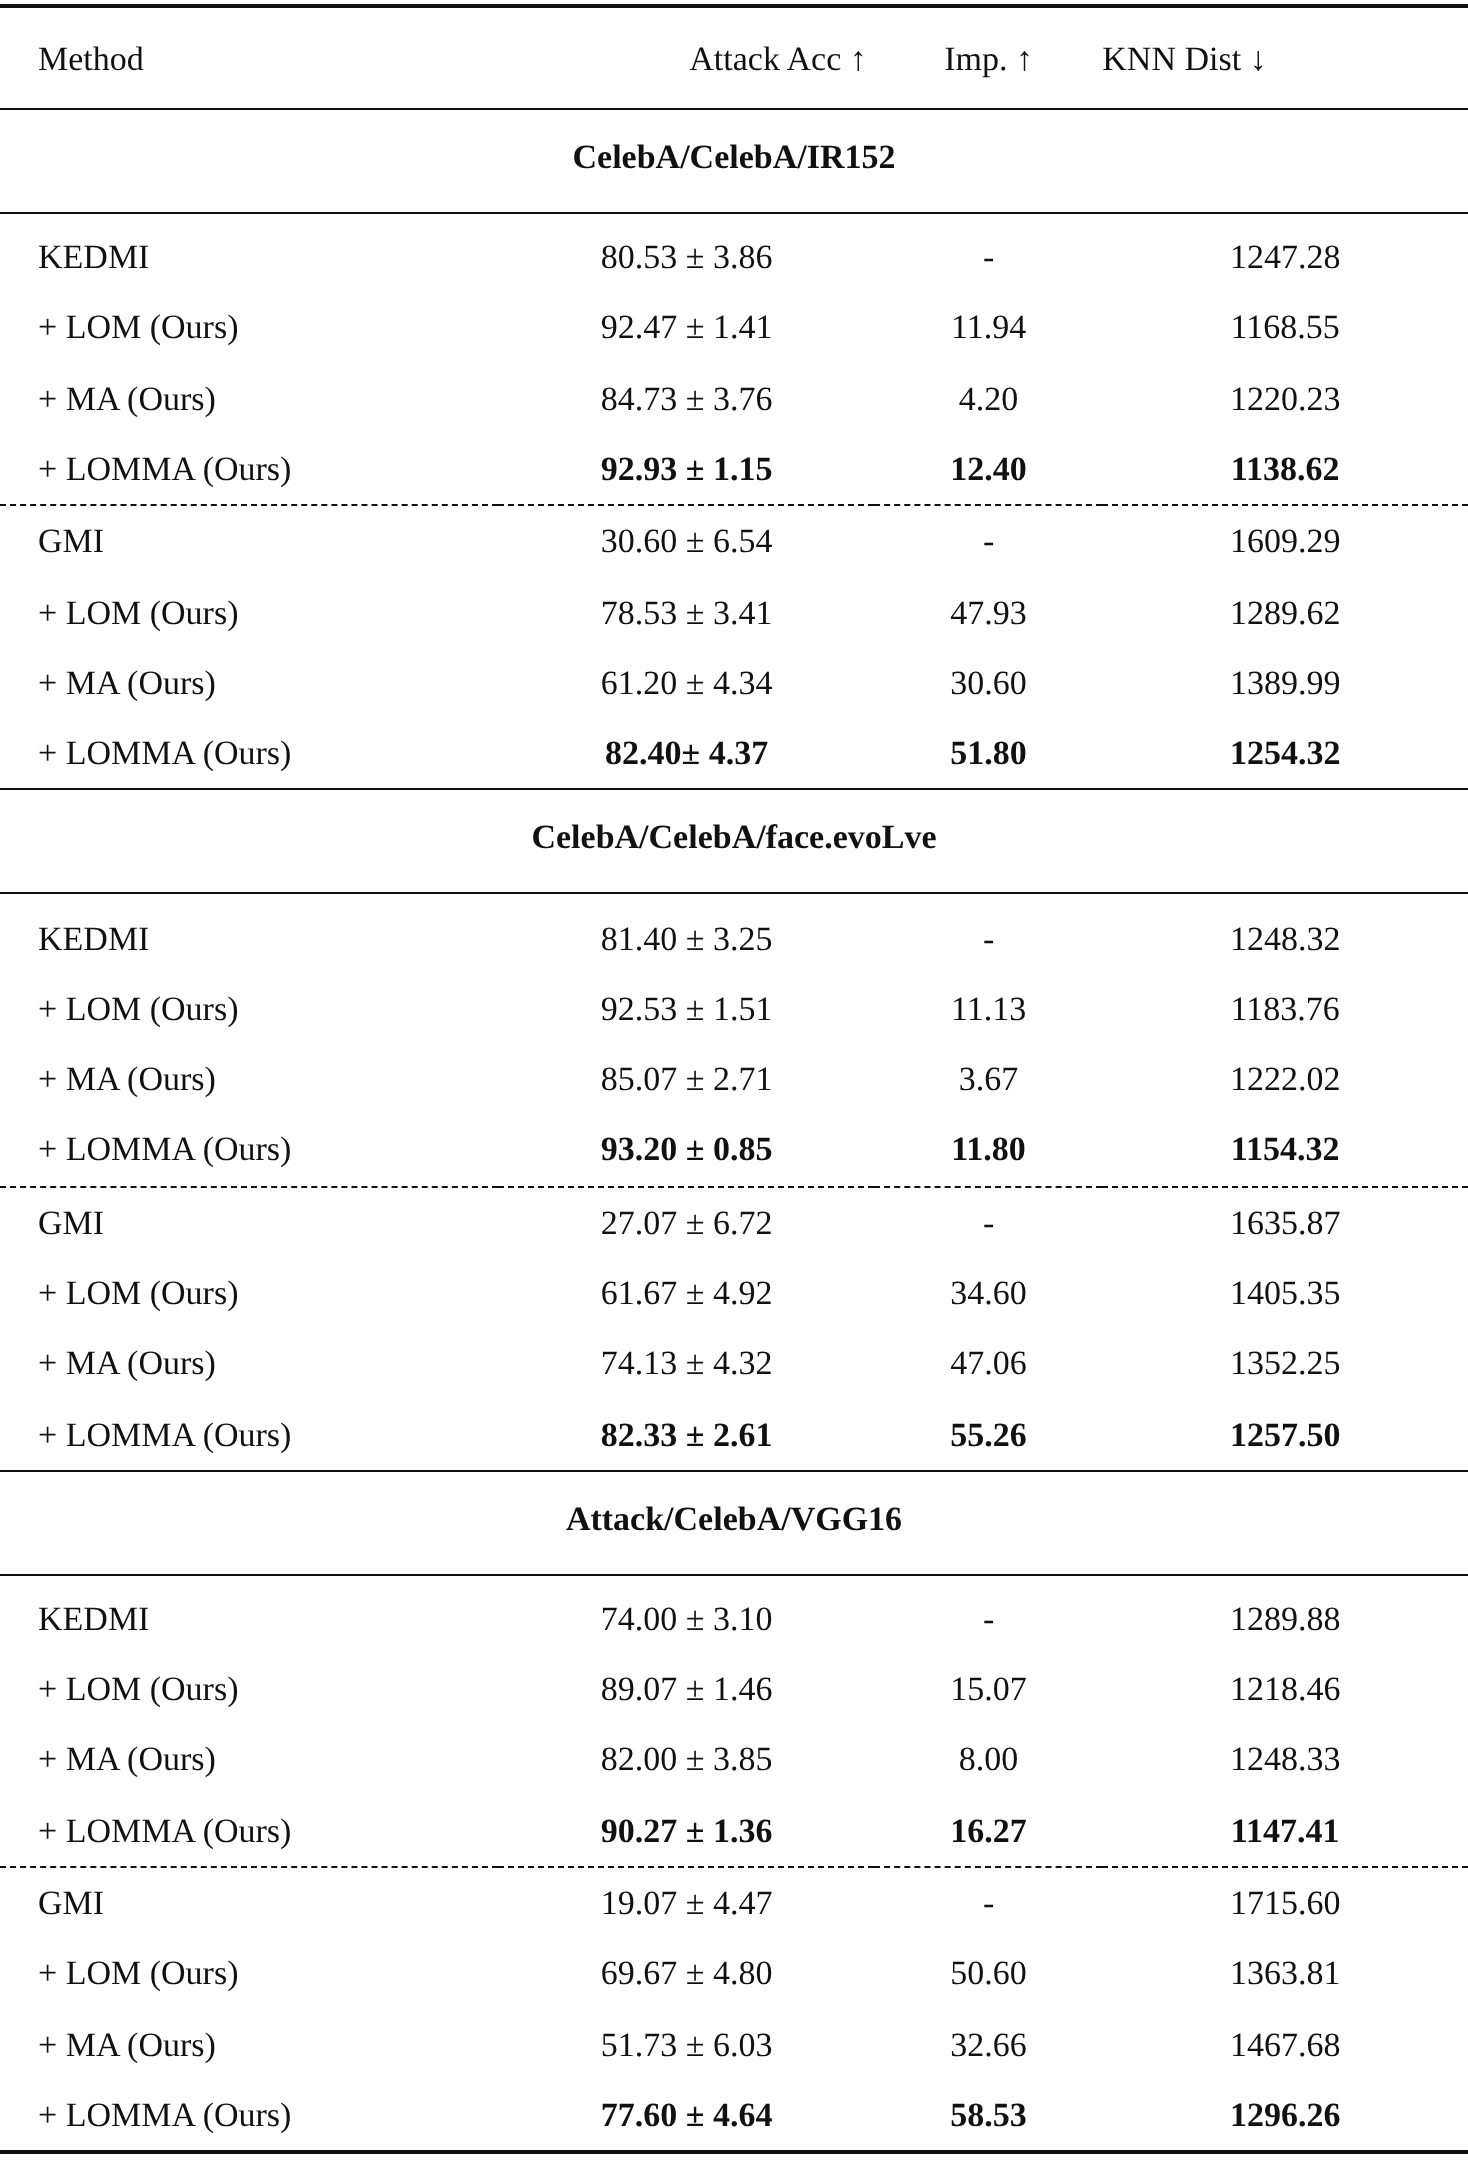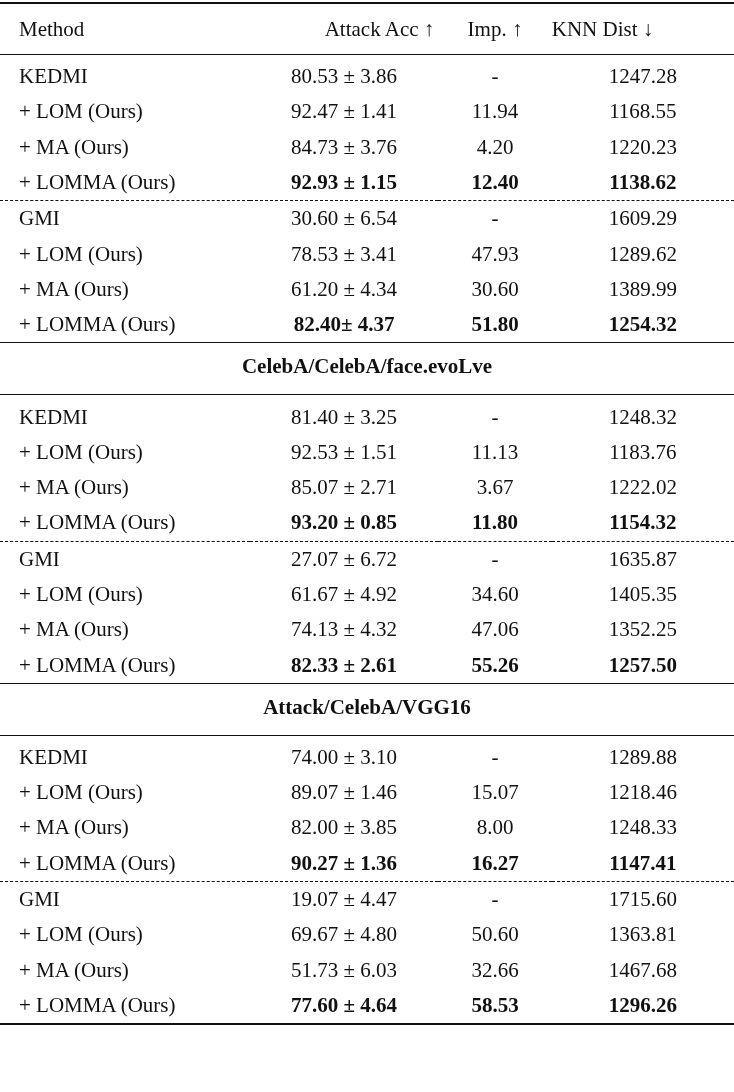--- a/index.html
+++ b/index.html
@@ -15,21 +15,21 @@
       color: #111111;
     }
     .table-wrap {
       position: relative;
       width: 734px;
       padding-top: 2px;
     }
     table {
       width: 734px;
       border-collapse: collapse;
-      font-size: 21px;
+      font-size: 17px;
       line-height: 1;
     }
     thead th {
       font-weight: normal;
       height: 50px;
       border-top: 2.5px solid #111;
       border-bottom: 1.5px solid #111;
       padding: 0;
     }
     td {
@@ -70,20 +70,23 @@
   <table>
     <thead>
       <tr>
         <th class="c-method">Method</th>
         <th class="c-acc">Attack Acc ↑</th>
         <th class="c-imp">Imp. ↑</th>
         <th class="c-knn">KNN Dist ↓</th>
       </tr>
     </thead>
     <tbody id="table-body">
+        <tr class="section-row">
+          <td colspan="4"><span>CelebA/CelebA/IR152</span></td>
+        </tr>
         <tr class="first-data">
           <td class="c-method" style="font-weight: normal;">KEDMI</td>
           <td class="c-acc">80.53 ± 3.86</td>
           <td class="c-imp">-</td>
           <td class="c-knn">1247.28</td>
         </tr>
         <tr class="">
           <td class="c-method" style="font-weight: normal;">+ LOM (Ours)</td>
           <td class="c-acc">92.47 ± 1.41</td>
           <td class="c-imp">11.94</td>

